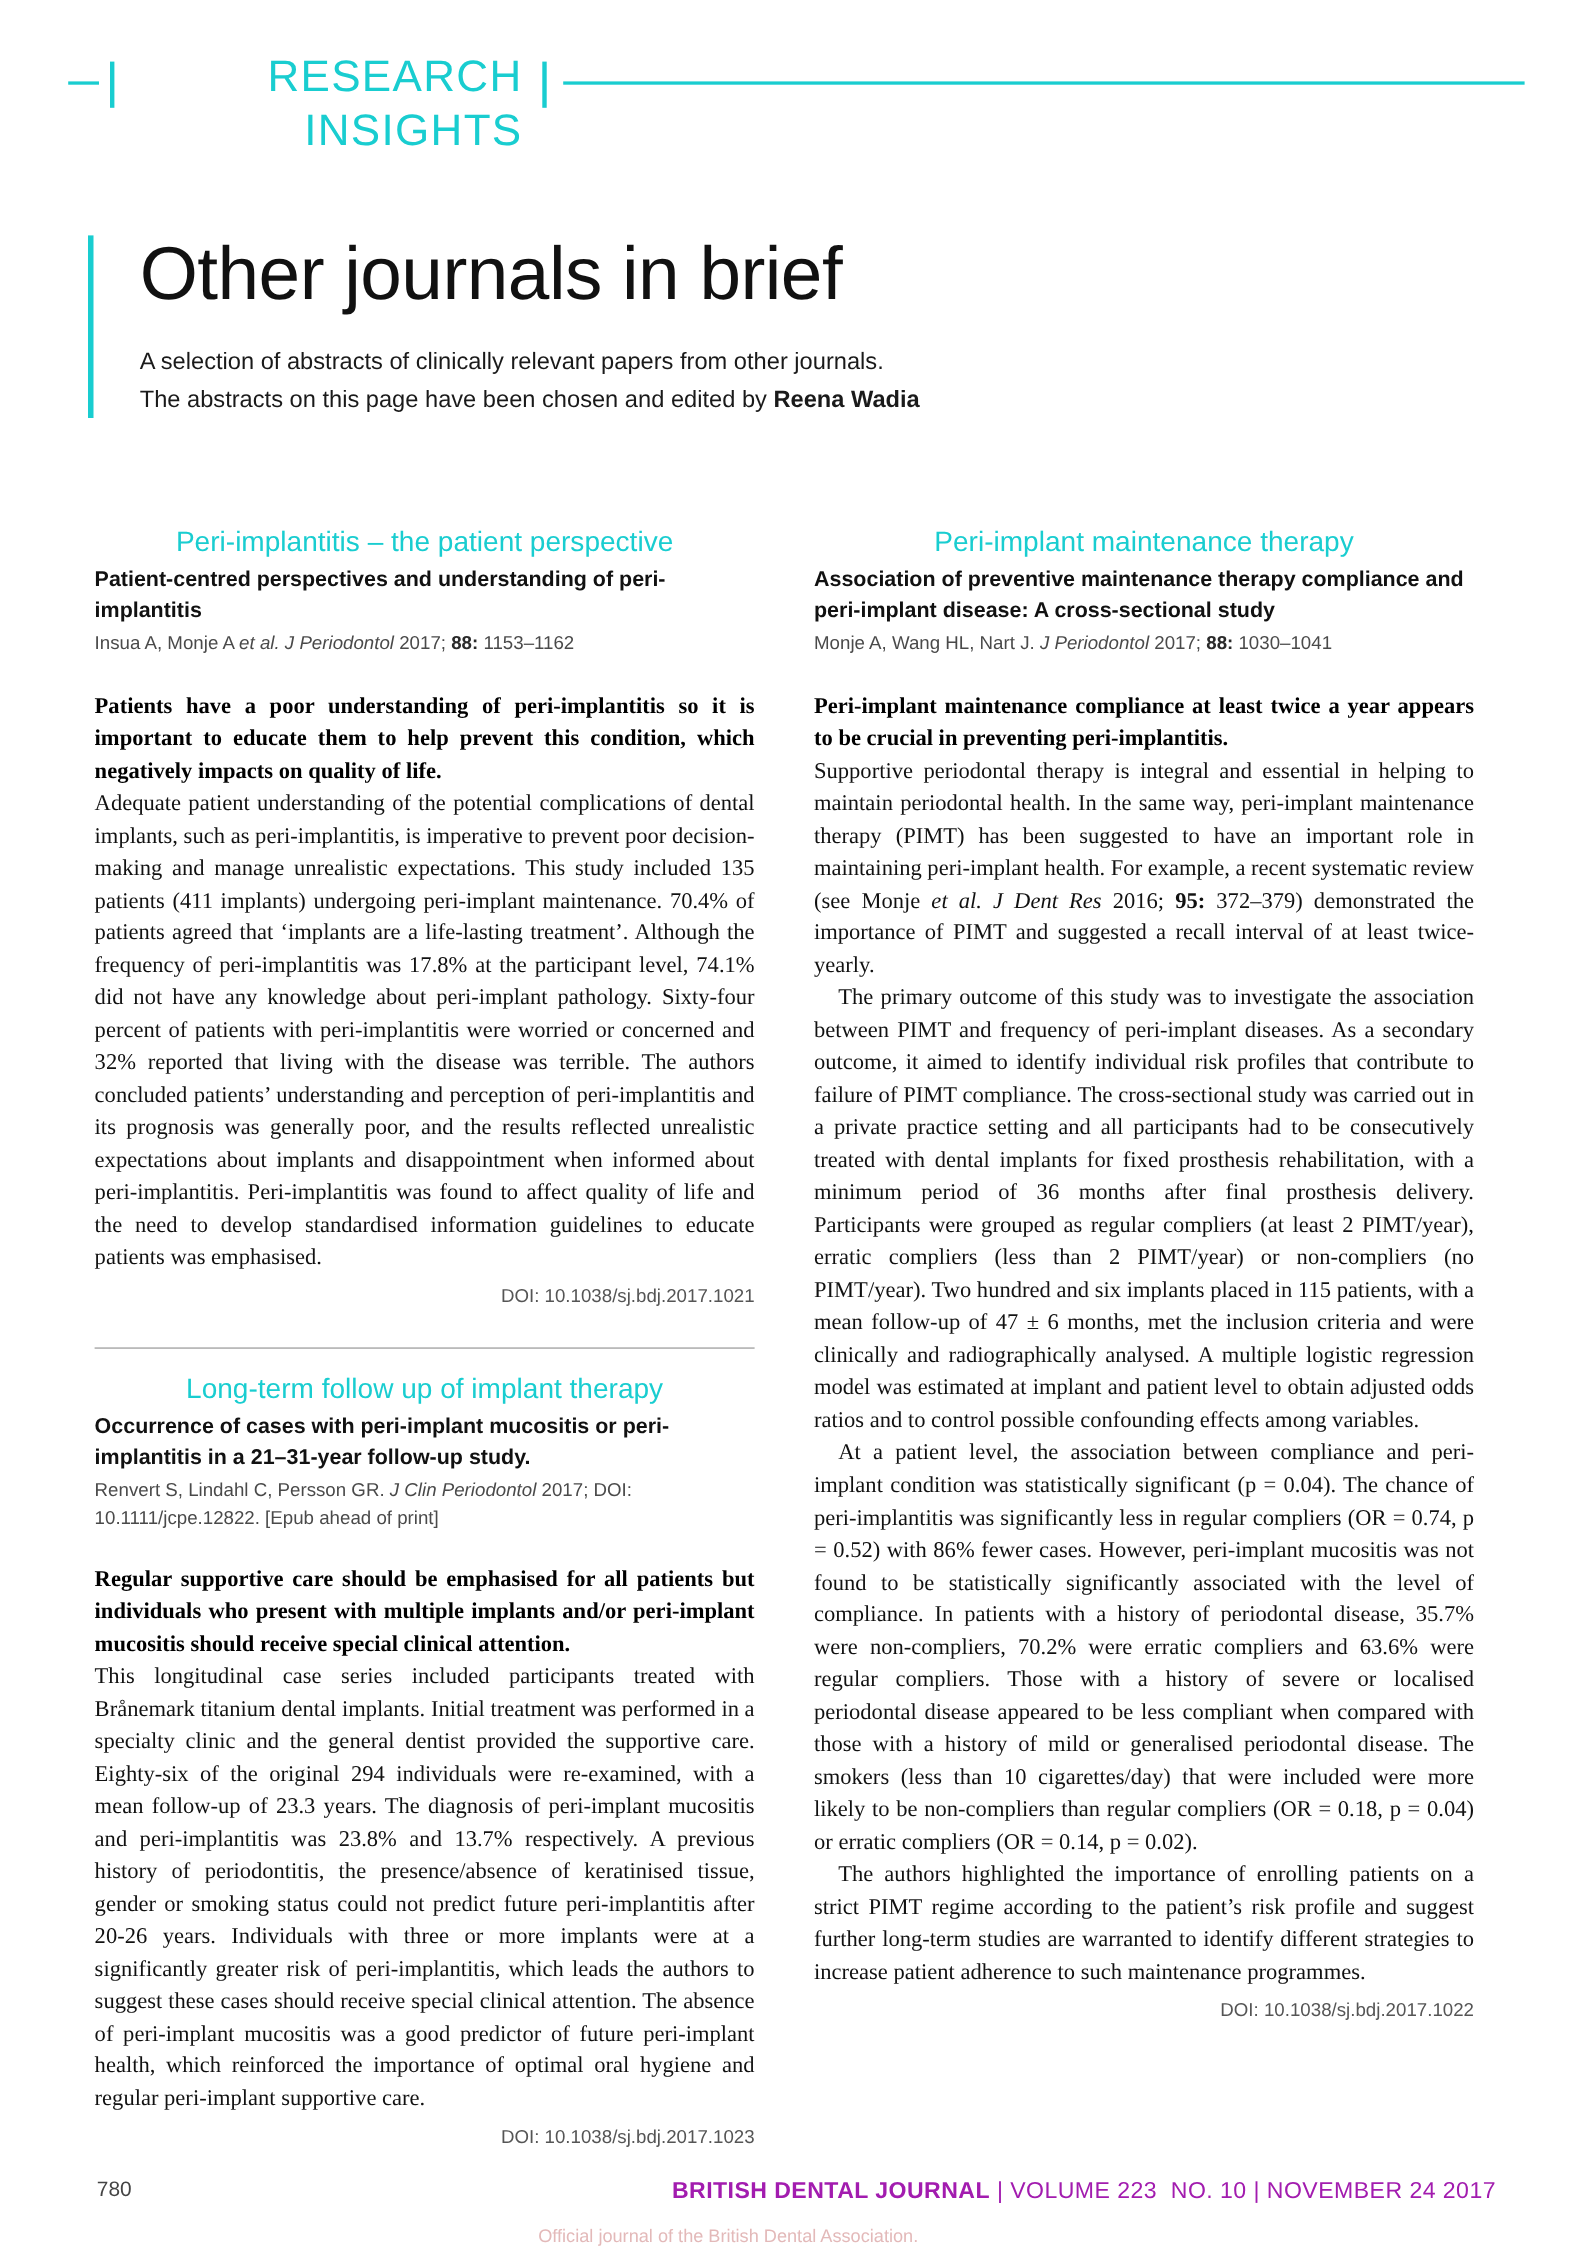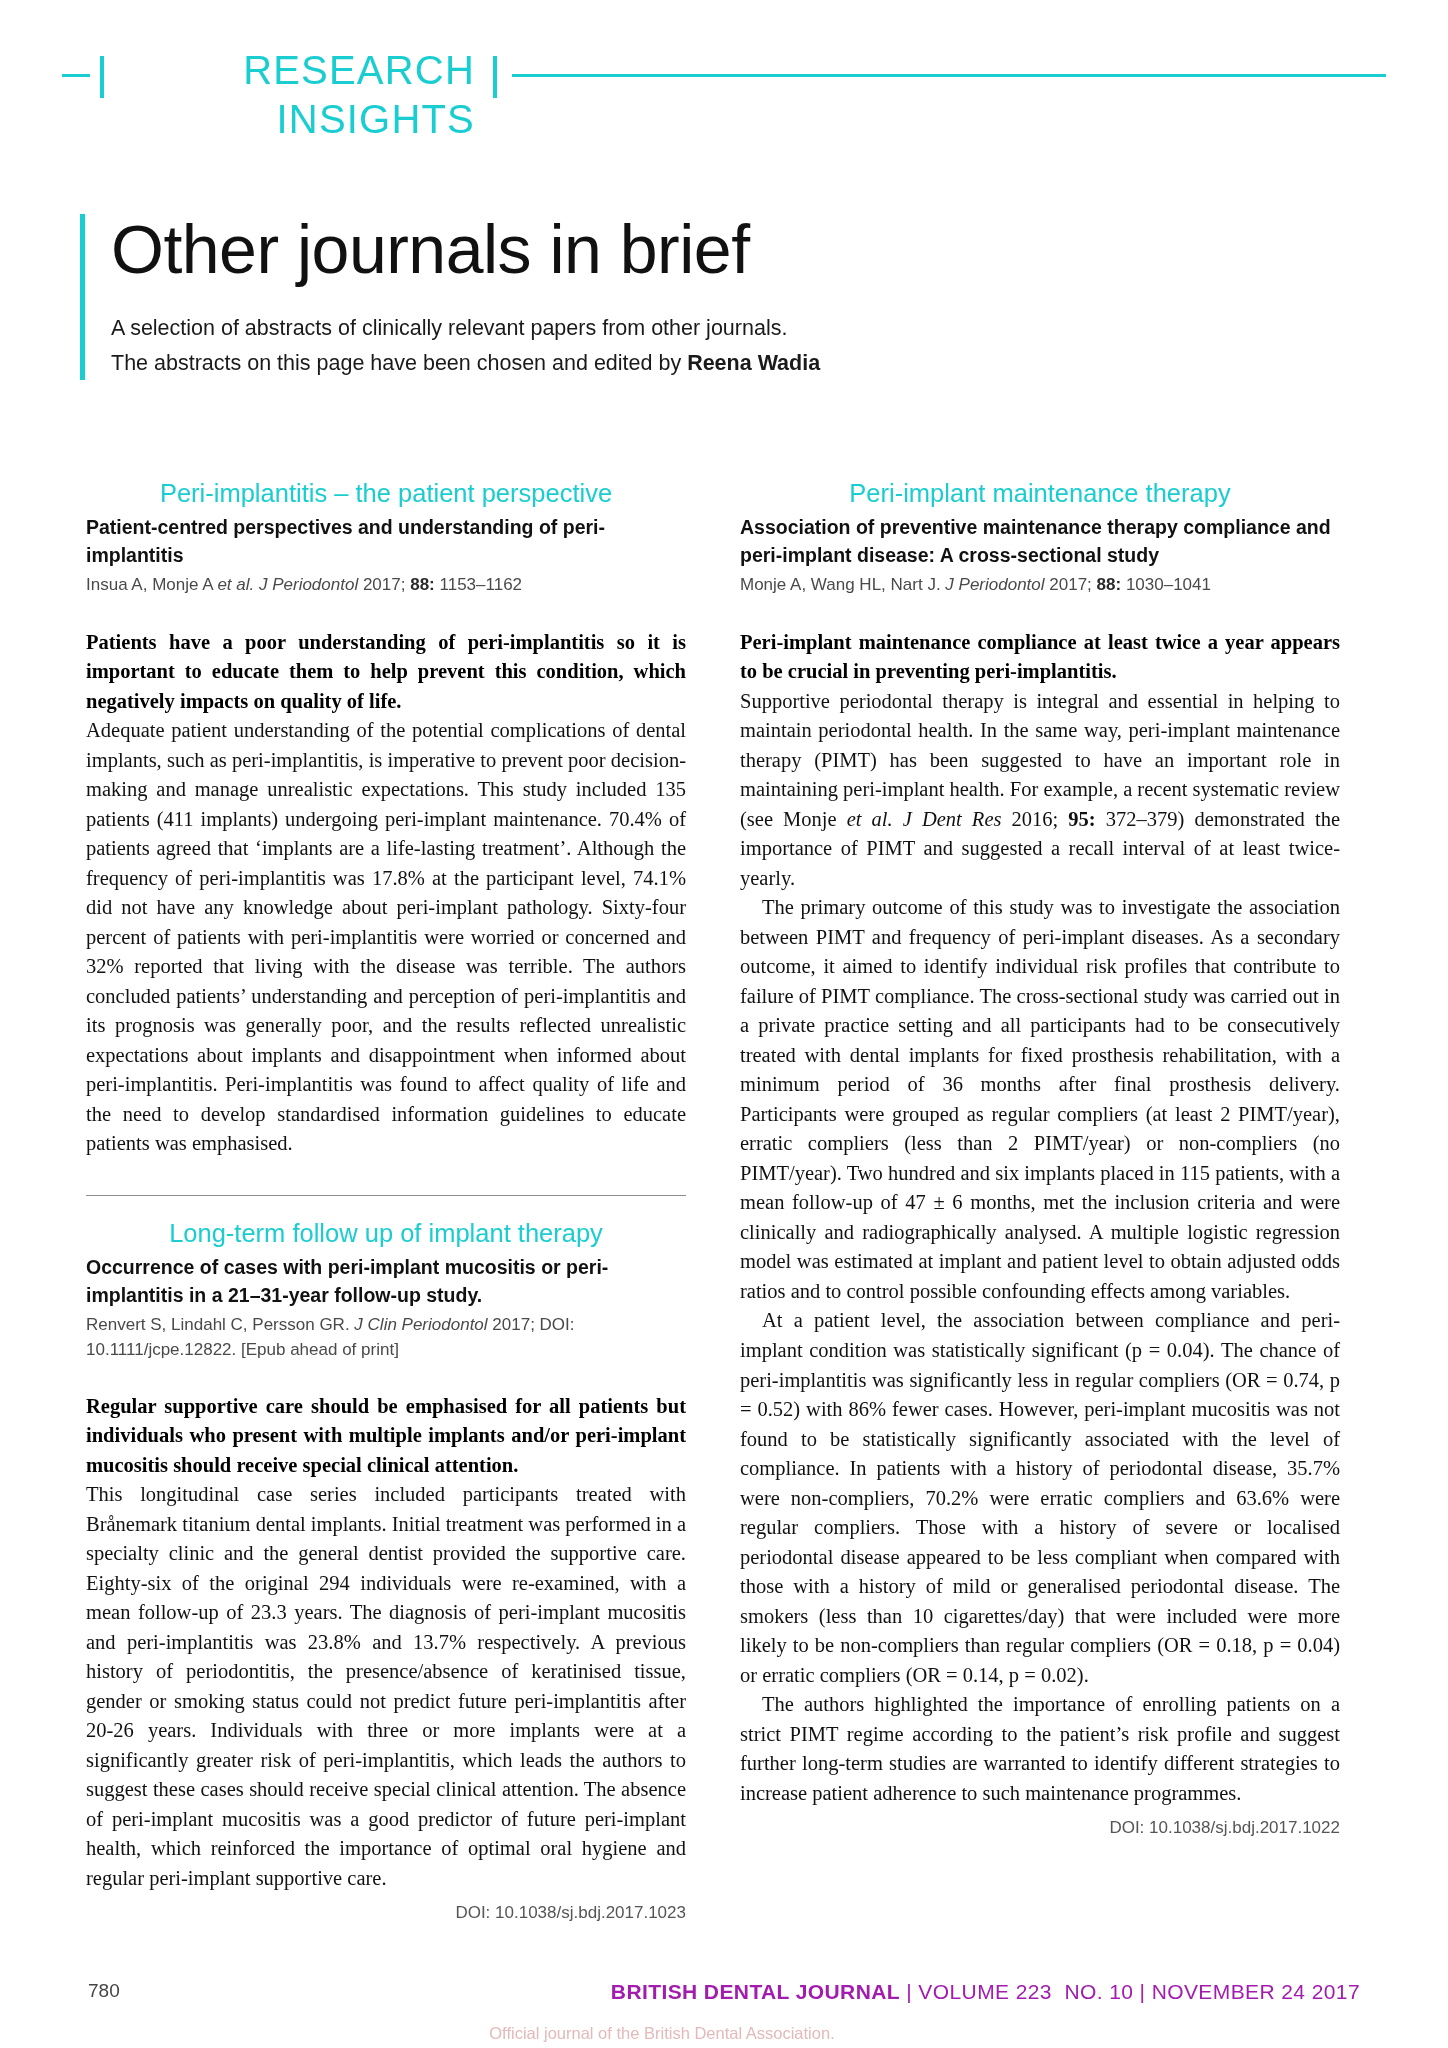--- a/index.html
+++ b/index.html
@@ -70,21 +70,21 @@
     font-family: "Liberation Sans", sans-serif;
   }
   .research-insights span { display: block; }
 
   
   .title-block {
     position: absolute;
     left: 80px;
     top: 214px;
     width: 900px;
-    padding-left: 26px;
+    padding-left: 42px;
     border-left: 5px solid #19cdd0;
     box-sizing: border-box;
   }
   .page-title {
     font-size: 68px;
     font-weight: 400;
     line-height: 1.04;
     margin: 0 0 26px 0;
     color: #111111;
     letter-spacing: -0.5px;
@@ -241,20 +241,21 @@
 <div class="columns">
 
   <div class="col col-left">
 
     <div class="article">
       <h2 class="kicker">Peri-implantitis – the patient perspective</h2>
       <p class="subtitle">Patient-centred perspectives and understanding of peri-implantitis</p>
       <p class="citation"><span>Insua A, Monje A </span><span class="j">et al.</span><span class="j"> J Periodontol</span><span> 2017; </span><span class="vol">88:</span><span> 1153–1162</span></p>
       <p class="lede">Patients have a poor understanding of peri-implantitis so it is important to educate them to help prevent this condition, which negatively impacts on quality of life.</p>
       <p class="body-para">Adequate patient understanding of the potential complications of dental implants, such as peri-implantitis, is imperative to prevent poor decision-making and manage unrealistic expectations. This study included 135 patients (411 implants) undergoing peri-implant maintenance. 70.4% of patients agreed that ‘implants are a life-lasting treatment’. Although the frequency of peri-implantitis was 17.8% at the participant level, 74.1% did not have any knowledge about peri-implant pathology. Sixty-four percent of patients with peri-implantitis were worried or concerned and 32% reported that living with the disease was terrible. The authors concluded patients’ understanding and perception of peri-implantitis and its prognosis was generally poor, and the results reflected unrealistic expectations about implants and disappointment when informed about peri-implantitis. Peri-implantitis was found to affect quality of life and the need to develop standardised information guidelines to educate patients was emphasised.</p>
+      <p class="doi">DOI: 10.1038/sj.bdj.2017.1021</p>
     </div>
 
     <hr class="art-divider">
 
     <div class="article">
       <h2 class="kicker">Long-term follow up of implant therapy</h2>
       <p class="subtitle">Occurrence of cases with peri-implant mucositis or peri-implantitis in a 21–31-year follow-up study.</p>
       <p class="citation"><span>Renvert S, Lindahl C, Persson GR.</span><span class="j"> J Clin Periodontol</span><span> 2017; DOI: 10.1111/jcpe.12822.</span><span> [Epub ahead of print]</span></p>
       <p class="lede">Regular supportive care should be emphasised for all patients but individuals who present with multiple implants and/or peri-implant mucositis should receive special clinical attention.</p>
       <p class="body-para">This longitudinal case series included participants treated with Brånemark titanium dental implants. Initial treatment was performed in a specialty clinic and the general dentist provided the supportive care. Eighty-six of the original 294 individuals were re-examined, with a mean follow-up of 23.3 years. The diagnosis of peri-implant mucositis and peri-implantitis was 23.8% and 13.7% respectively. A previous history of periodontitis, the presence/absence of keratinised tissue, gender or smoking status could not predict future peri-implantitis after 20-26 years. Individuals with three or more implants were at a significantly greater risk of peri-implantitis, which leads the authors to suggest these cases should receive special clinical attention. The absence of peri-implant mucositis was a good predictor of future peri-implant health, which reinforced the importance of optimal oral hygiene and regular peri-implant supportive care.</p>

